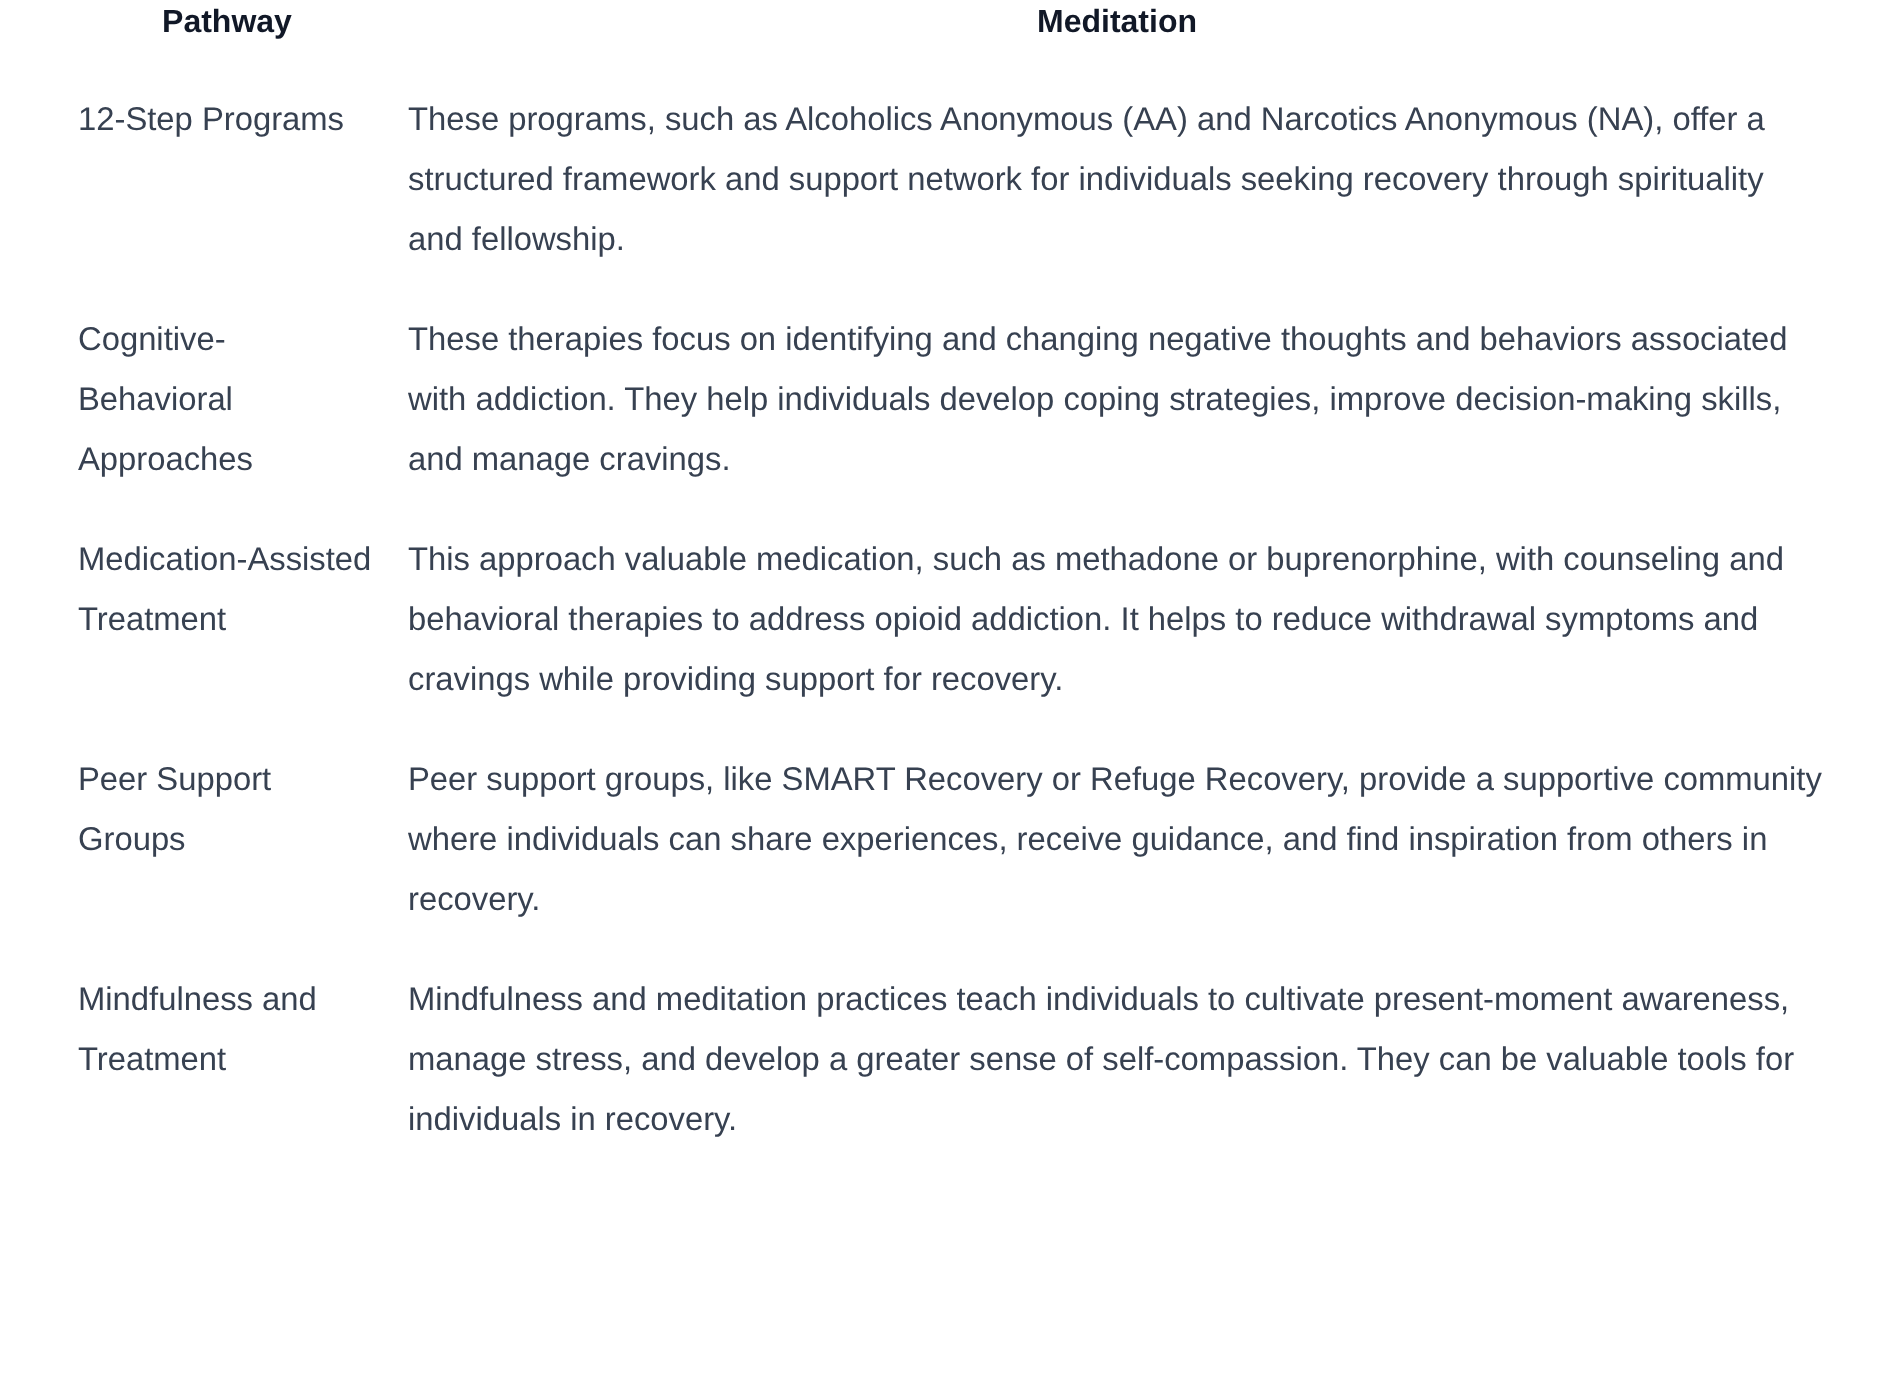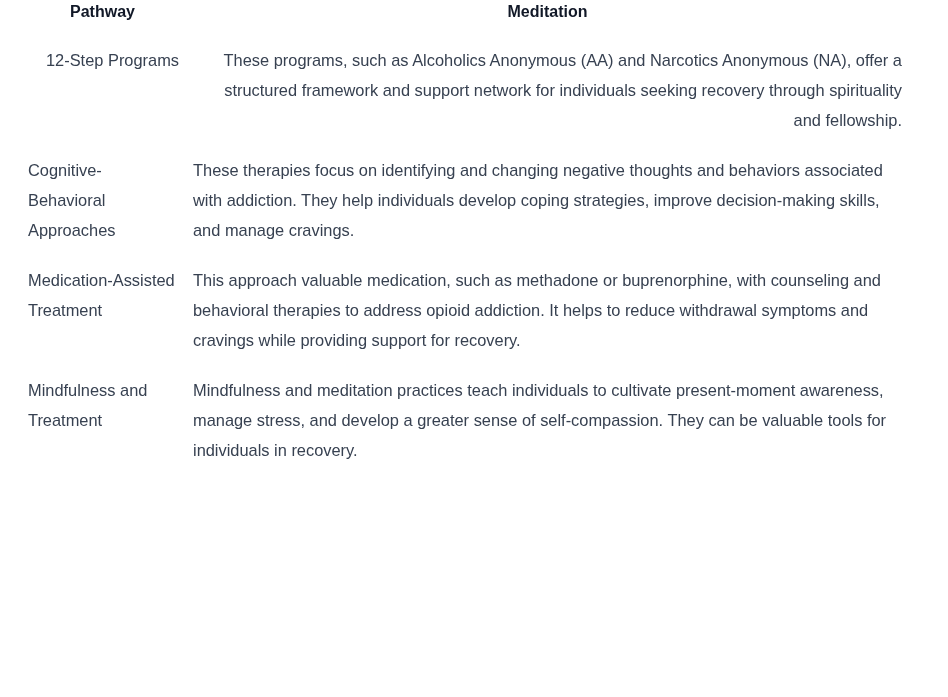--- a/index.html
+++ b/index.html
@@ -17,41 +17,42 @@
     .table-wrap {
       position: absolute;
       left: 20px;
       top: 0;
       width: 890px;
     }
     table {
       border-collapse: collapse;
       width: 100%;
       table-layout: fixed;
+      margin-left: 11px;
     }
     col.c1 { width: 165px; }
     col.c2 { width: 725px; }
     th {
       font-weight: bold;
       font-size: 16px;
       color: #111827;
       text-align: center;
       padding: 0 8px 0 8px;
       height: 23px;
       line-height: 23px;
       vertical-align: top;
     }
     td {
       font-size: 16.4px;
       line-height: 30px;
       vertical-align: top;
       padding: 0 8px 20px 8px;
       color: #374151;
     }
-    tr.first td { padding-top: 22px; text-align: right; }
+    tr.first td { padding-top: 22px; }
     td.pathway { padding-right: 6px; }
   </style>
 </head>
 <body>
 
 <div class="table-wrap">
   <table>
     <colgroup>
       <col class="c1">
       <col class="c2">
@@ -69,18 +70,22 @@
       </tr>
       <tr>
         <td class="pathway">Cognitive-Behavioral Approaches</td>
         <td>These therapies focus on identifying and changing negative thoughts and behaviors associated with addiction. They help individuals develop coping strategies, improve decision-making skills, and manage cravings.</td>
       </tr>
       <tr>
         <td class="pathway">Medication-Assisted Treatment</td>
         <td>This approach valuable medication, such as methadone or buprenorphine, with counseling and behavioral therapies to address opioid addiction. It helps to reduce withdrawal symptoms and cravings while providing support for recovery.</td>
       </tr>
       <tr>
+        <td class="pathway">Peer Support Groups</td>
+        <td>Peer support groups, like SMART Recovery or Refuge Recovery, provide a supportive community where individuals can share experiences, receive guidance, and find inspiration from others in recovery.</td>
+      </tr>
+      <tr>
         <td class="pathway">Mindfulness and Treatment</td>
         <td>Mindfulness and meditation practices teach individuals to cultivate present-moment awareness, manage stress, and develop a greater sense of self-compassion. They can be valuable tools for individuals in recovery.</td>
       </tr>
     </tbody>
   </table>
 </div>
 
 </body></html>

